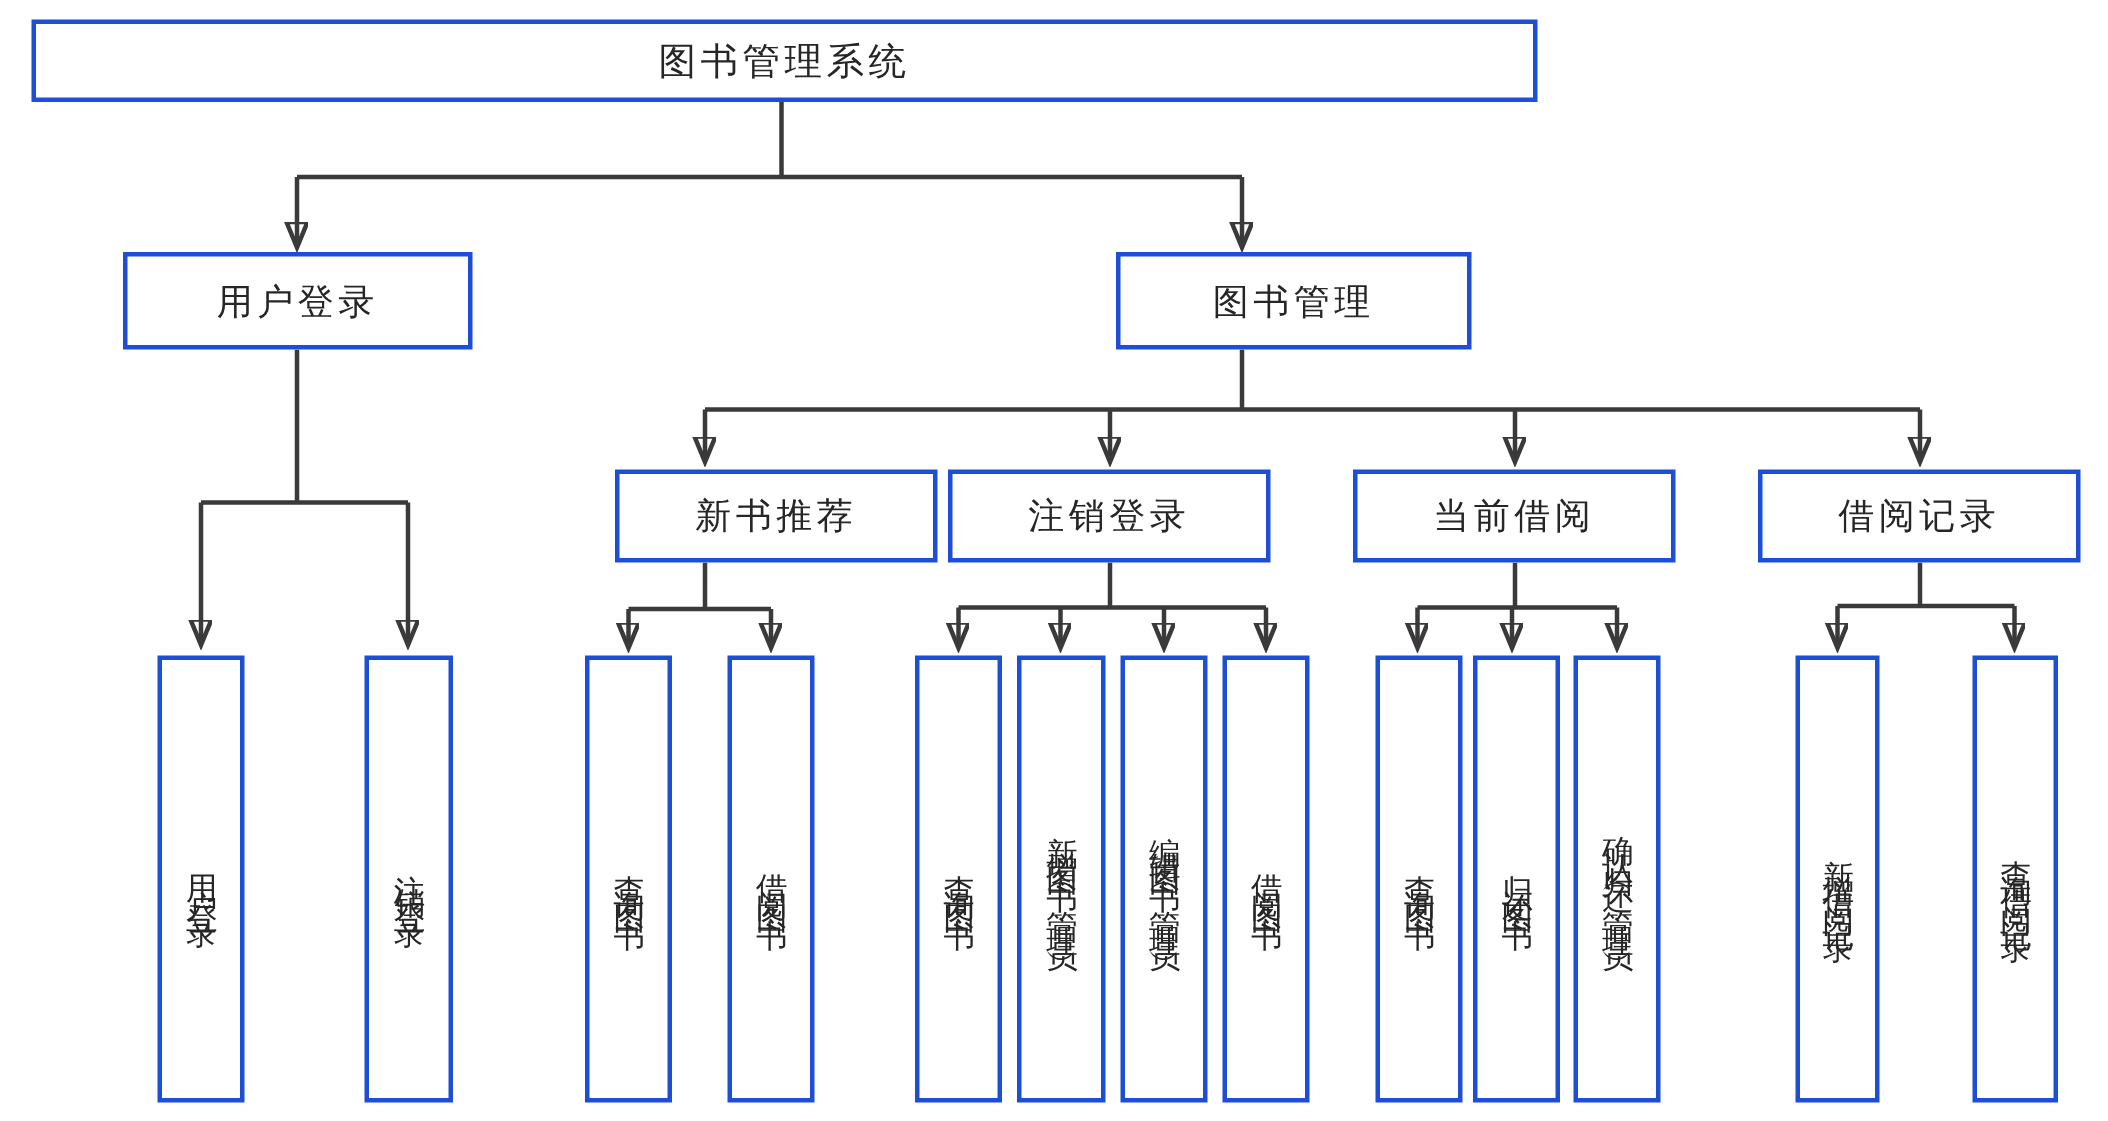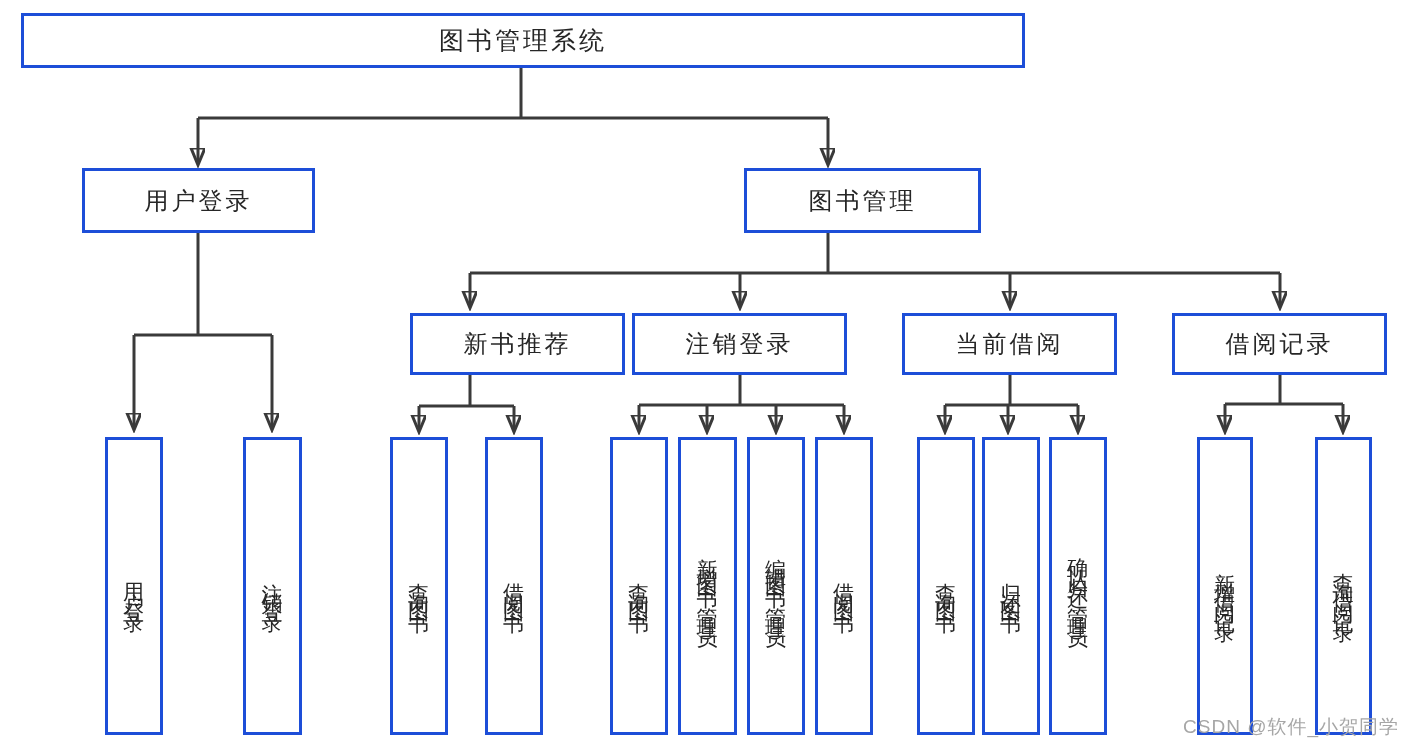--- a/index.html
+++ b/index.html
@@ -172,15 +172,14 @@
     <span class="vtext">确认归还（管理员）</span>
   </div>
 
   <div class="node leaf-node" style="left:1197px; top:437px; width:56px; height:298px;">
     <span class="vtext">新增借阅记录</span>
   </div>
   <div class="node leaf-node" style="left:1315px; top:437px; width:57px; height:298px;">
     <span class="vtext">查询借阅记录</span>
   </div>
 
-  <div class="watermark">CSDN @软件_小贺同学</div>
 
 </div>
 
 </body></html>

